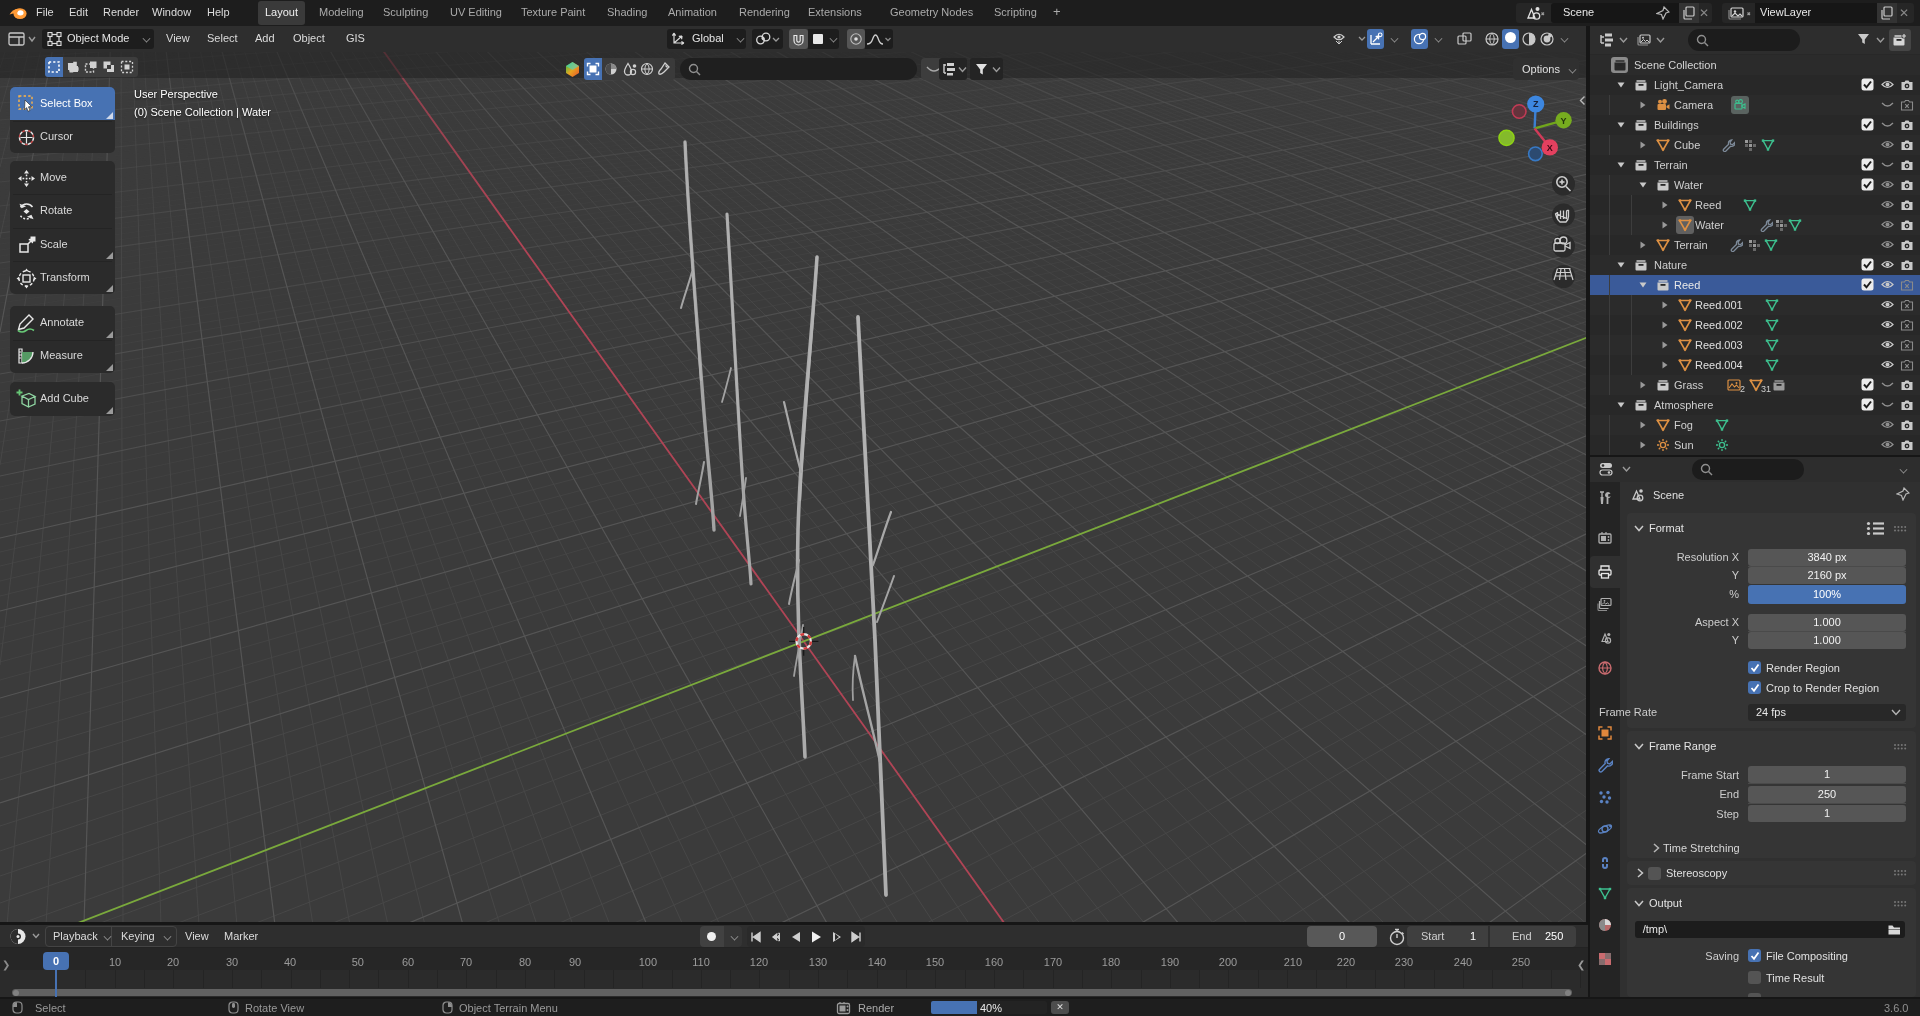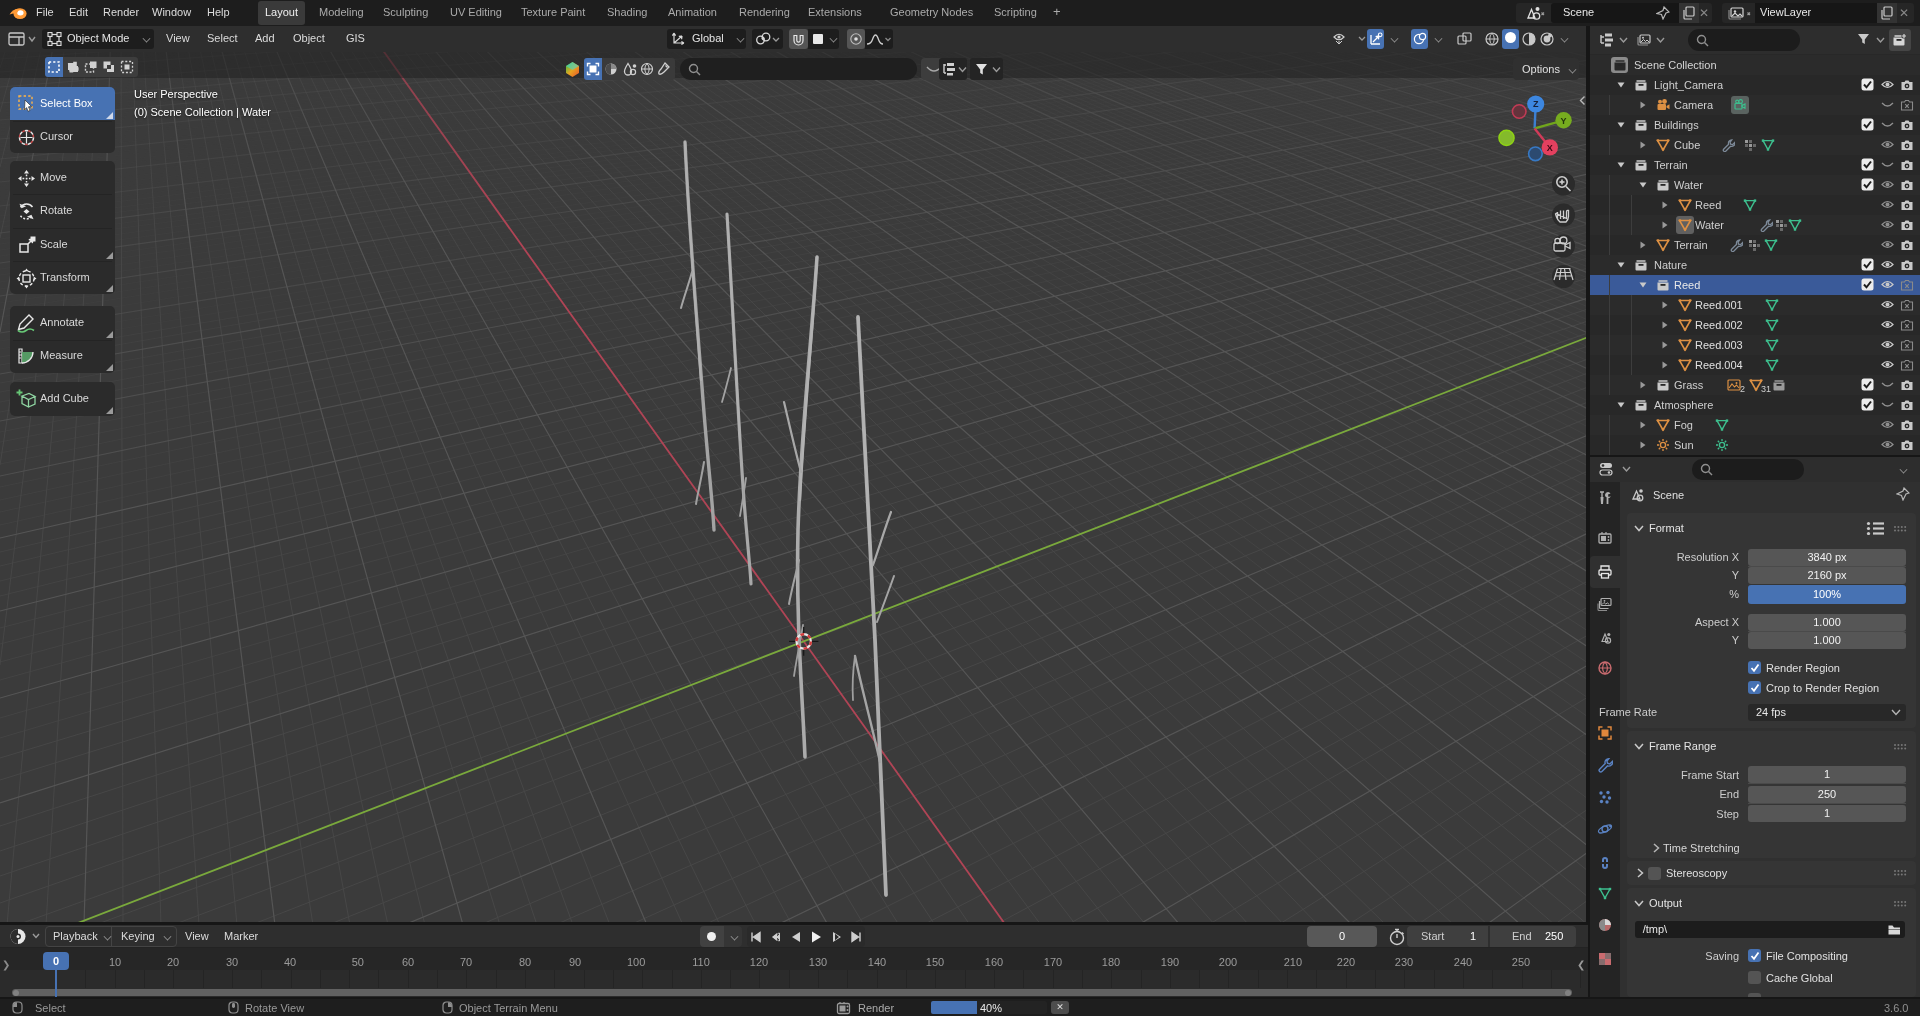--- a/index.html
+++ b/index.html
@@ -483,21 +483,21 @@
 <div class="abs" style="left:0;top:23px;width:1588px;height:22px;background:#262626"></div>
 <div class="abs" style="left:100px;top:31px;width:30px;text-align:center;color:#9b9b9b">10</div>
 <div class="abs" style="left:158px;top:31px;width:30px;text-align:center;color:#9b9b9b">20</div>
 <div class="abs" style="left:217px;top:31px;width:30px;text-align:center;color:#9b9b9b">30</div>
 <div class="abs" style="left:275px;top:31px;width:30px;text-align:center;color:#9b9b9b">40</div>
 <div class="abs" style="left:334px;top:31px;width:30px;text-align:right;color:#9b9b9b">50</div>
 <div class="abs" style="left:393px;top:31px;width:30px;text-align:center;color:#9b9b9b">60</div>
 <div class="abs" style="left:451px;top:31px;width:30px;text-align:center;color:#9b9b9b">70</div>
 <div class="abs" style="left:510px;top:31px;width:30px;text-align:center;color:#9b9b9b">80</div>
 <div class="abs" style="left:569px;top:31px;width:30px;color:#9b9b9b">90</div>
-<div class="abs" style="left:627px;top:31px;width:30px;text-align:left;color:#9b9b9b">100</div>
+<div class="abs" style="left:627px;top:31px;width:30px;text-align:right;color:#9b9b9b">100</div>
 <div class="abs" style="left:686px;top:31px;width:30px;text-align:center;color:#9b9b9b">110</div>
 <div class="abs" style="left:744px;top:31px;width:30px;text-align:center;color:#9b9b9b">120</div>
 <div class="abs" style="left:803px;top:31px;width:30px;text-align:center;color:#9b9b9b">130</div>
 <div class="abs" style="left:862px;top:31px;width:30px;text-align:center;color:#9b9b9b">140</div>
 <div class="abs" style="left:920px;top:31px;width:30px;text-align:center;color:#9b9b9b">150</div>
 <div class="abs" style="left:979px;top:31px;width:30px;text-align:center;color:#9b9b9b">160</div>
 <div class="abs" style="left:1038px;top:31px;width:30px;text-align:center;color:#9b9b9b">170</div>
 <div class="abs" style="left:1096px;top:31px;width:30px;text-align:center;color:#9b9b9b">180</div>
 <div class="abs" style="left:1155px;top:31px;width:30px;text-align:center;color:#9b9b9b">190</div>
 <div class="abs" style="left:1213px;top:31px;width:30px;text-align:center;color:#9b9b9b">200</div>
@@ -1352,21 +1352,21 @@
       <path d="M1.5,2.5 l4,0 1.5,2 6,0 0,1.5 -11.5,0 Z" fill="#d8d8d8"></path>
       <path d="M1.5,6.5 l11.5,0 0,5 -11.5,0 Z" fill="#d8d8d8"></path>
     </svg>
 <div class="abs" style="left:9px;top:493px;width:140px;text-align:right;color:#cdcdcd">Saving</div>
 <div class="abs" style="left:158px;top:491.5px;width:13px;height:13px;background:#4772b3;border-radius:3px"></div>
     <svg class="abs" style="left:159.5px;top:493.5px" width="10" height="10" viewBox="0 0 10 10">
       <path d="M1.5,5 l2.5,2.8 L8.5,1.5" fill="none" stroke="#fff" stroke-width="1.8"></path>
     </svg>
 <div class="abs" style="left:176px;top:492.5px;color:#e0e0e0">File Compositing</div>
 <div class="abs" style="left:158px;top:513.5px;width:13px;height:13px;background:#545454;border-radius:3px"></div>
-<div class="abs" style="left:176px;top:514.5px;color:#e0e0e0">Cache Global</div>
+<div class="abs" style="left:176px;top:514.5px;color:#e0e0e0">Time Result</div>
 <div class="abs" style="left:158px;top:536px;width:13px;height:4px;background:#545454;border-radius:3px 3px 0 0"></div>
 </div>
 
 <div class="abs" style="left:0;top:999px;width:1920px;height:17px;background:#1e1e1e;color:#999">
 <svg class="abs" style="left:12px;top:2px" width="11" height="13" viewBox="0 0 11 13">
       <rect x="1" y="1" width="9" height="11" rx="3.5" fill="none" stroke="#8f8f8f" stroke-width="1.2"></rect>
       <path d="M1,6 a4,4 0 0 1 4,-4.8 l0,4.8 Z" fill="#8f8f8f"></path>
     </svg>
 <div class="abs" style="left:35px;top:3px">Select</div>
 <svg class="abs" style="left:228px;top:2px" width="11" height="13" viewBox="0 0 11 13">

